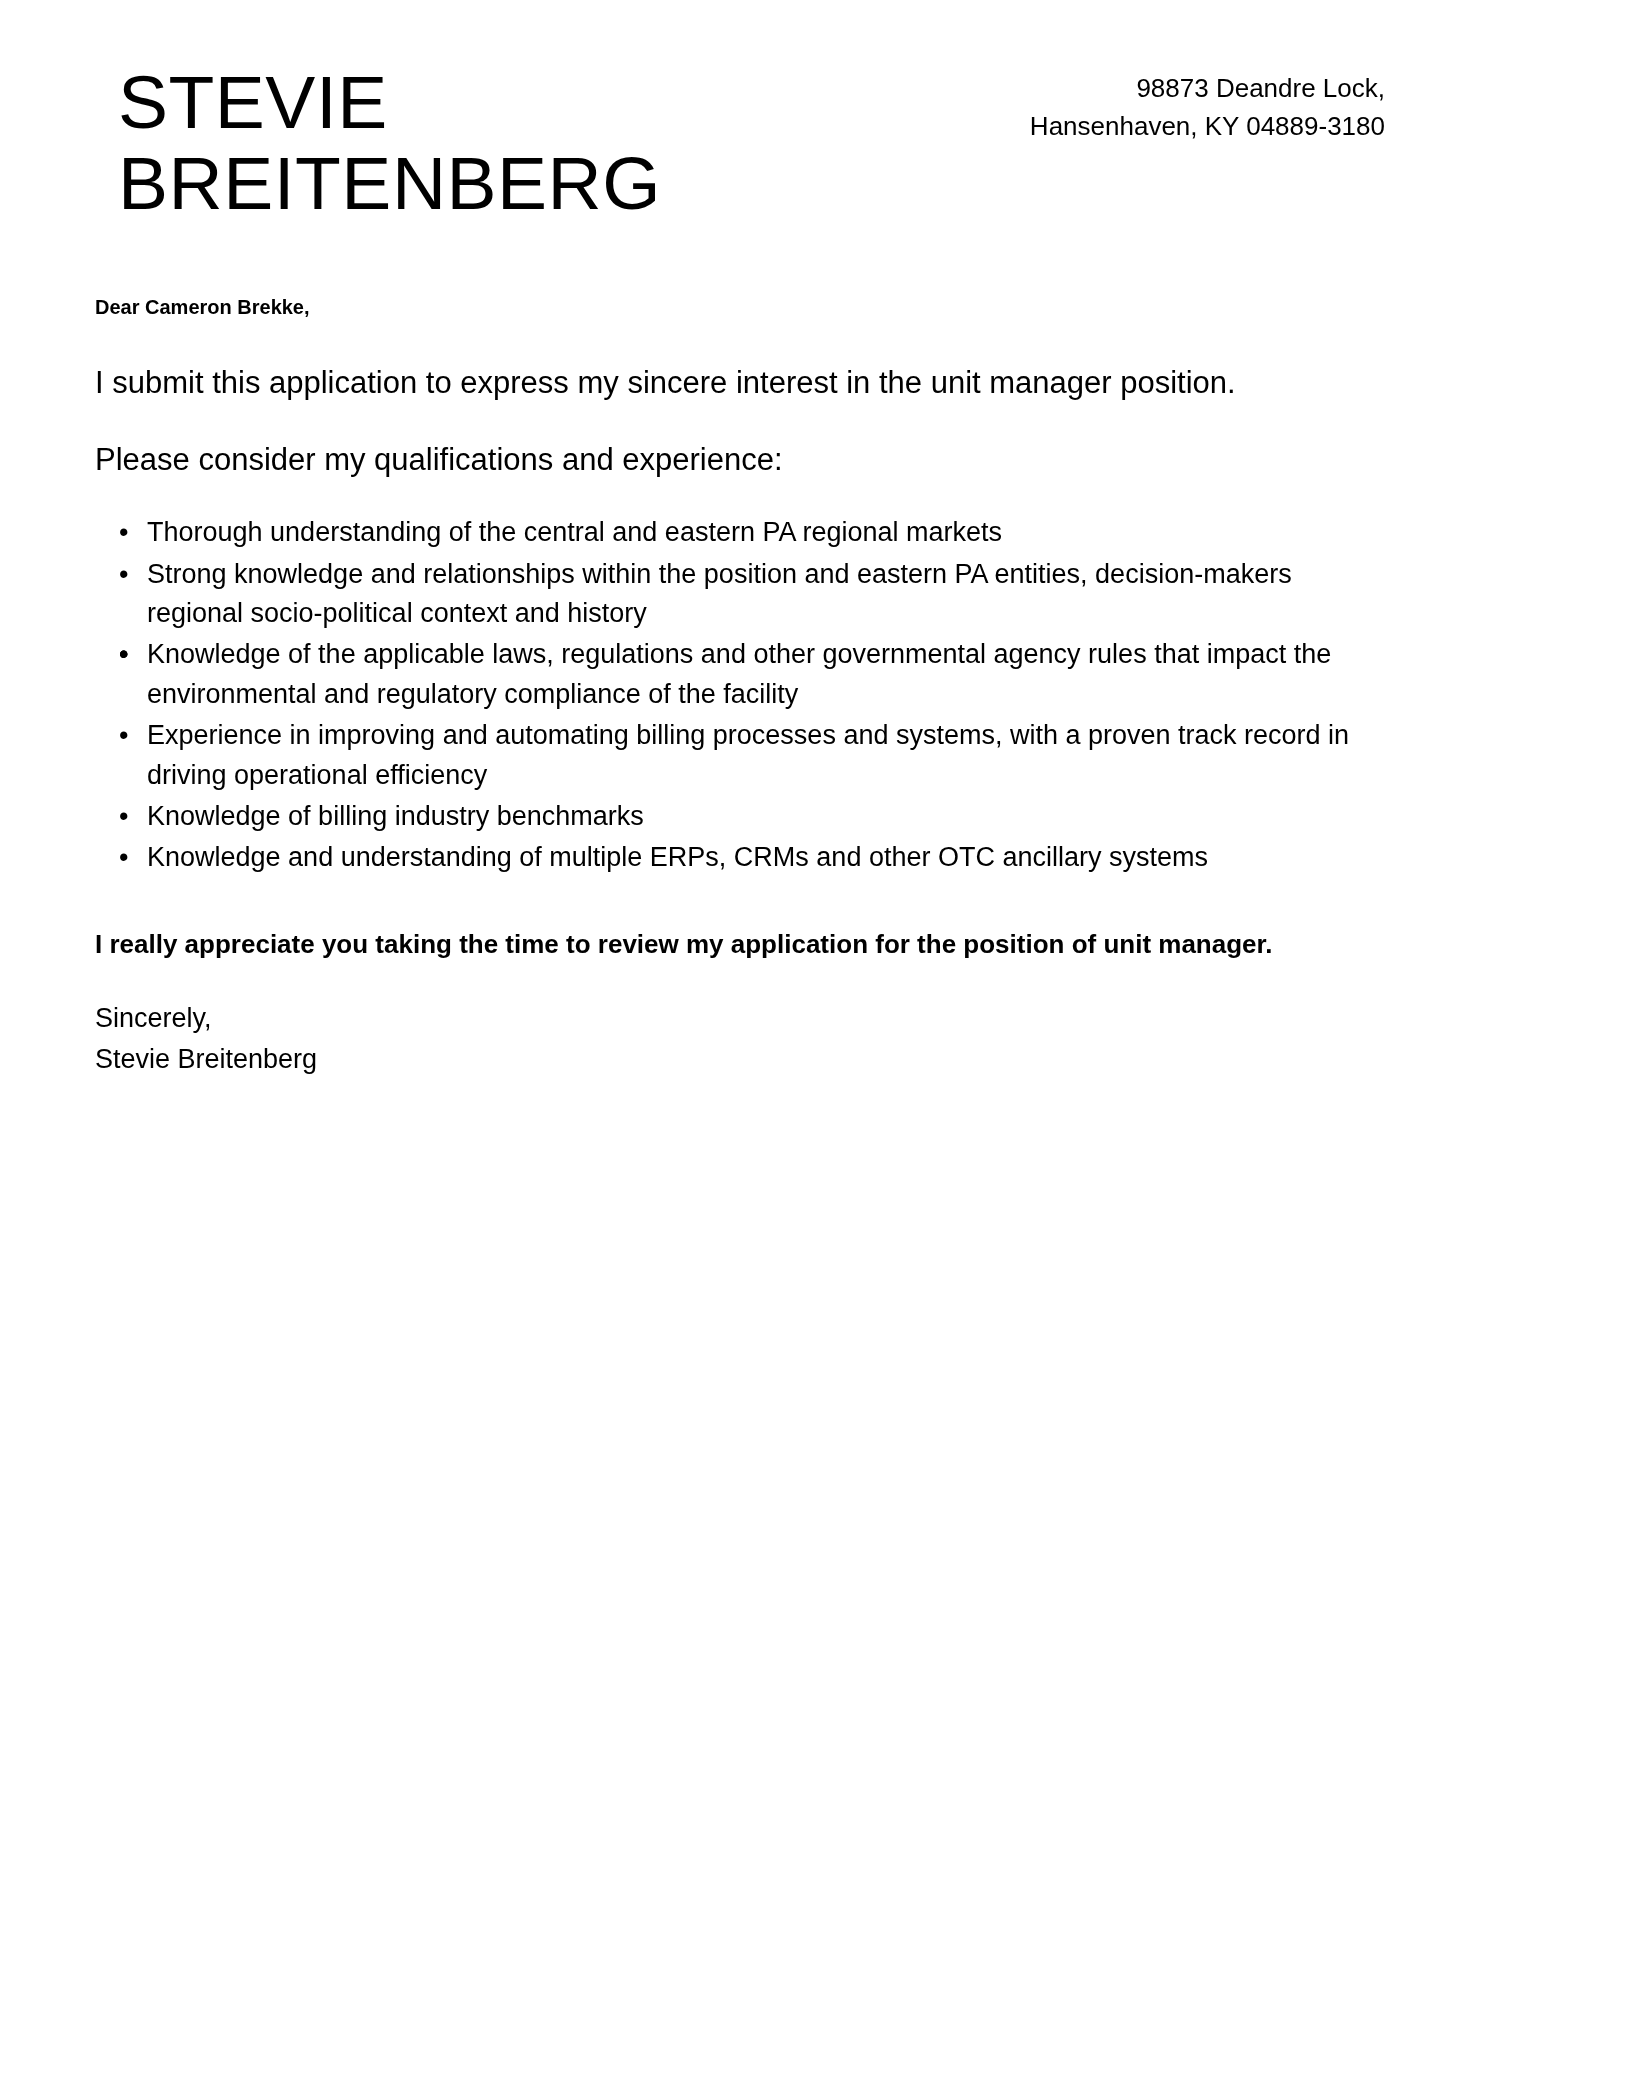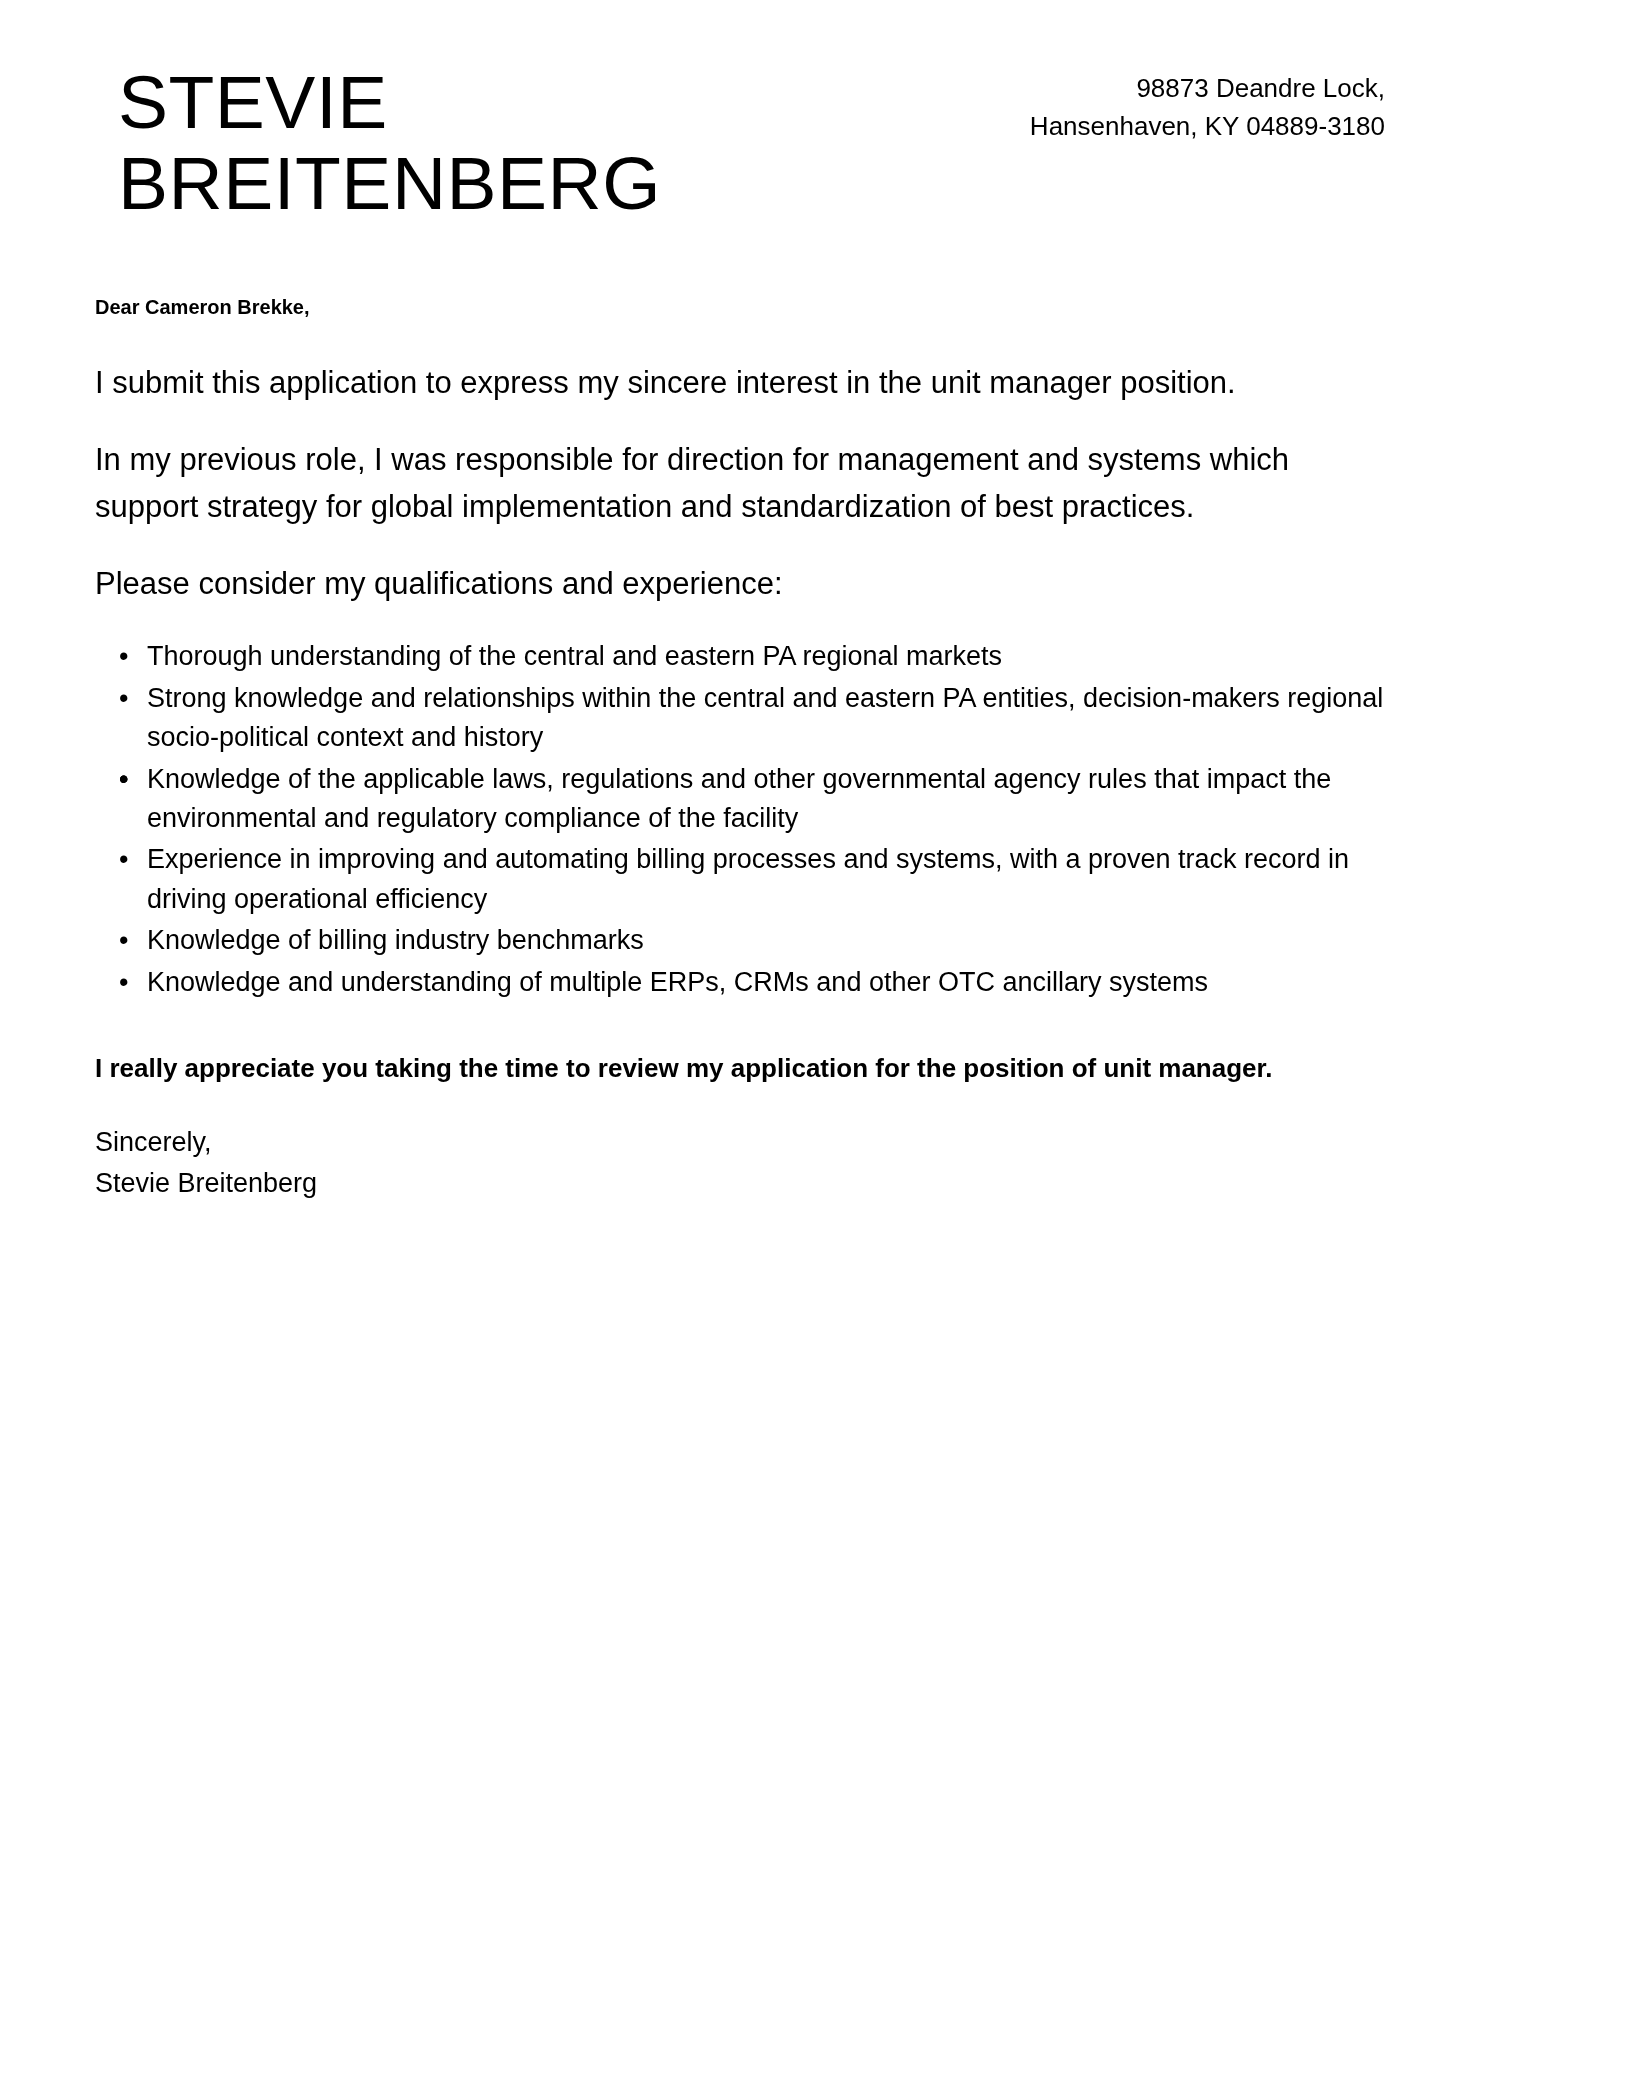--- a/index.html
+++ b/index.html
@@ -130,31 +130,30 @@
       <span class="address-line">Hansenhaven, KY 04889-3180</span>
     </div>
 
   </div>
 
   <div class="letter-body">
 
     <p class="salutation">Dear Cameron Brekke,</p>
 
     <p class="para">I submit this application to express my sincere interest in the unit manager position.</p>
-    <p class="para">In my previous role, I was responsible for direction for management and systems which support strategy for global implementation and standardization of best practices.</p>
     <p class="para">Please consider my qualifications and experience:</p>
 
     <ul class="qual-list">
       <li class="qual-item">
         <span class="dot">•</span>
         <span>Thorough understanding of the central and eastern PA regional markets</span>
       </li>
       <li class="qual-item">
         <span class="dot">•</span>
-        <span>Strong knowledge and relationships within the central and eastern PA entities, decision-makers regional socio-political context and history</span>
+        <span>Strong knowledge and relationships within the position and eastern PA entities, decision-makers regional socio-political context and history</span>
       </li>
       <li class="qual-item">
         <span class="dot">•</span>
       </li>
       <li class="qual-item">
         <span class="dot">•</span>
       </li>
       <li class="qual-item">
         <span class="dot">•</span>
         <span>Knowledge of the applicable laws, regulations and other governmental agency rules that impact the environmental and regulatory compliance of the facility</span>

